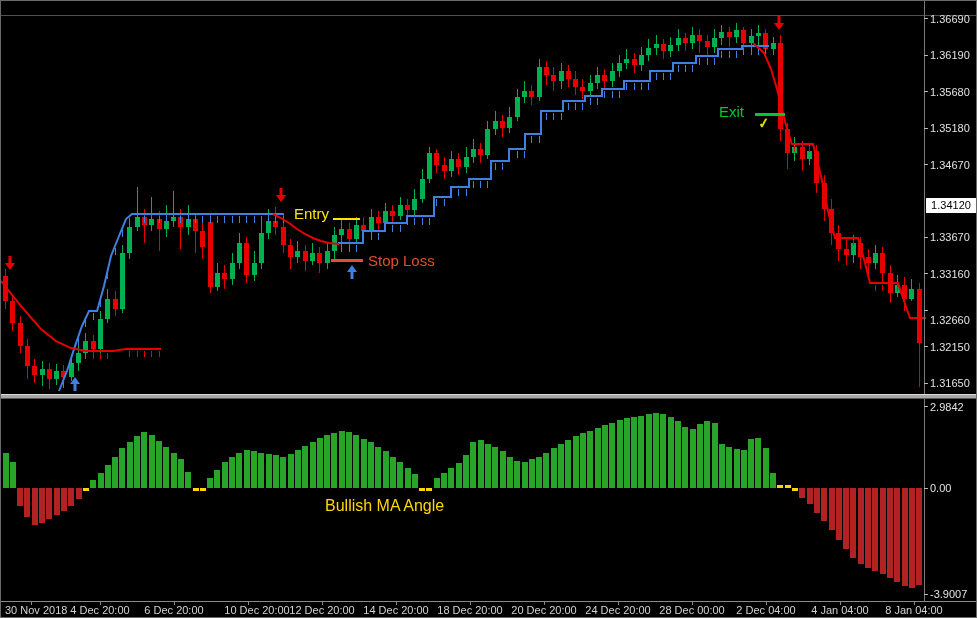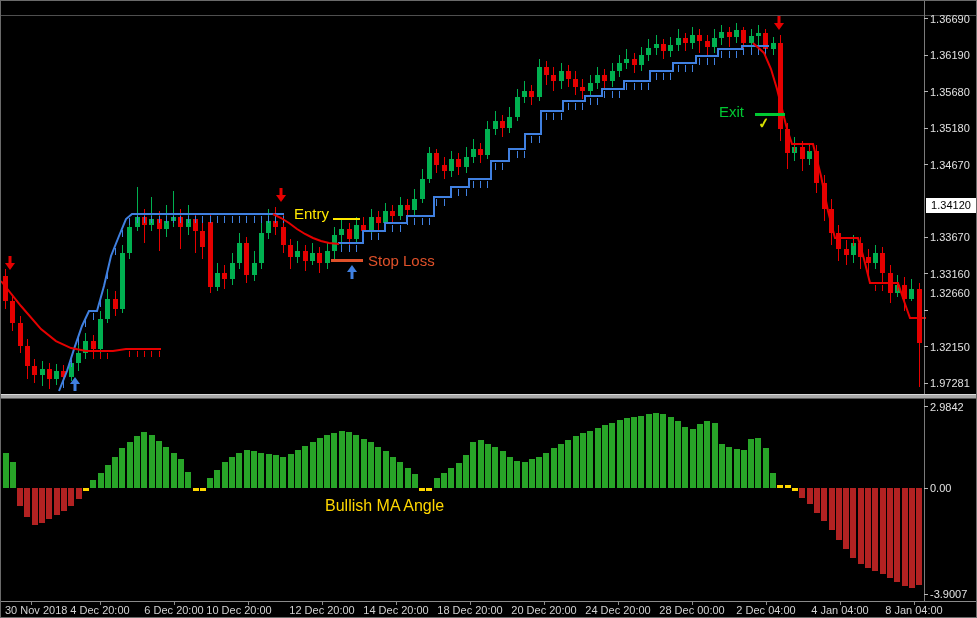--- a/index.html
+++ b/index.html
@@ -541,43 +541,43 @@
       <div class="plabel" style="top: 84.9268px;">1.35680</div>
       <div class="ptick" style="top: 126.543px;"></div>
       <div class="plabel" style="top: 121.043px;">1.35180</div>
       <div class="ptick" style="top: 163.381px;"></div>
       <div class="plabel" style="top: 157.881px;">1.34670</div>
       <div class="ptick" style="top: 235.613px;"></div>
       <div class="plabel" style="top: 230.113px;">1.33670</div>
       <div class="ptick" style="top: 272.451px;"></div>
       <div class="plabel" style="top: 266.951px;">1.33160</div>
       <div class="ptick" style="top: 308.567px;"></div>
-      <div class="plabel" style="top: 286px;">1.32660</div>
+      <div class="plabel" style="top: 313px;">1.32660</div>
       <div class="ptick" style="top: 345.405px;"></div>
       <div class="plabel" style="top: 339.905px;">1.32150</div>
       <div class="ptick" style="top: 381.521px;"></div>
-      <div class="plabel" style="top: 376.021px;">1.97281</div>
+      <div class="plabel" style="top: 376.021px;">1.31650</div>
     </div>
   <div id="ind-axis">
       <div class="ptick" style="top: 405.113px;"></div>
       <div class="plabel" style="top: 399.613px;">2.9842</div>
       <div class="ptick" style="top: 486.5px;"></div>
       <div class="plabel" style="top: 481px;">0.00</div>
       <div class="ptick" style="top: 592.883px;"></div>
       <div class="plabel" style="top: 587.383px;">-3.9007</div>
     </div>
   <div id="time-axis">
       <div class="ttick" style="left: 30px;"></div>
       <div class="tlabel" style="left: 4px;">30 Nov 2018</div>
       <div class="ttick" style="left: 99px;"></div>
       <div class="tlabel" style="left: 99px; transform: translateX(-50%);">4 Dec 20:00</div>
       <div class="ttick" style="left: 173px;"></div>
       <div class="tlabel" style="left: 173px; transform: translateX(-50%);">6 Dec 20:00</div>
       <div class="ttick" style="left: 247px;"></div>
-      <div class="tlabel" style="left: 238px; transform: translateX(-50%);">10 Dec 20:00</div>
+      <div class="tlabel" style="left: 256px; transform: translateX(-50%);">10 Dec 20:00</div>
       <div class="ttick" style="left: 321px;"></div>
       <div class="tlabel" style="left: 321px; transform: translateX(-50%);">12 Dec 20:00</div>
       <div class="ttick" style="left: 395px;"></div>
       <div class="tlabel" style="left: 395px; transform: translateX(-50%);">14 Dec 20:00</div>
       <div class="ttick" style="left: 469px;"></div>
       <div class="tlabel" style="left: 469px; transform: translateX(-50%);">18 Dec 20:00</div>
       <div class="ttick" style="left: 543px;"></div>
       <div class="tlabel" style="left: 543px; transform: translateX(-50%);">20 Dec 20:00</div>
       <div class="ttick" style="left: 617px;"></div>
       <div class="tlabel" style="left: 617px; transform: translateX(-50%);">24 Dec 20:00</div>

